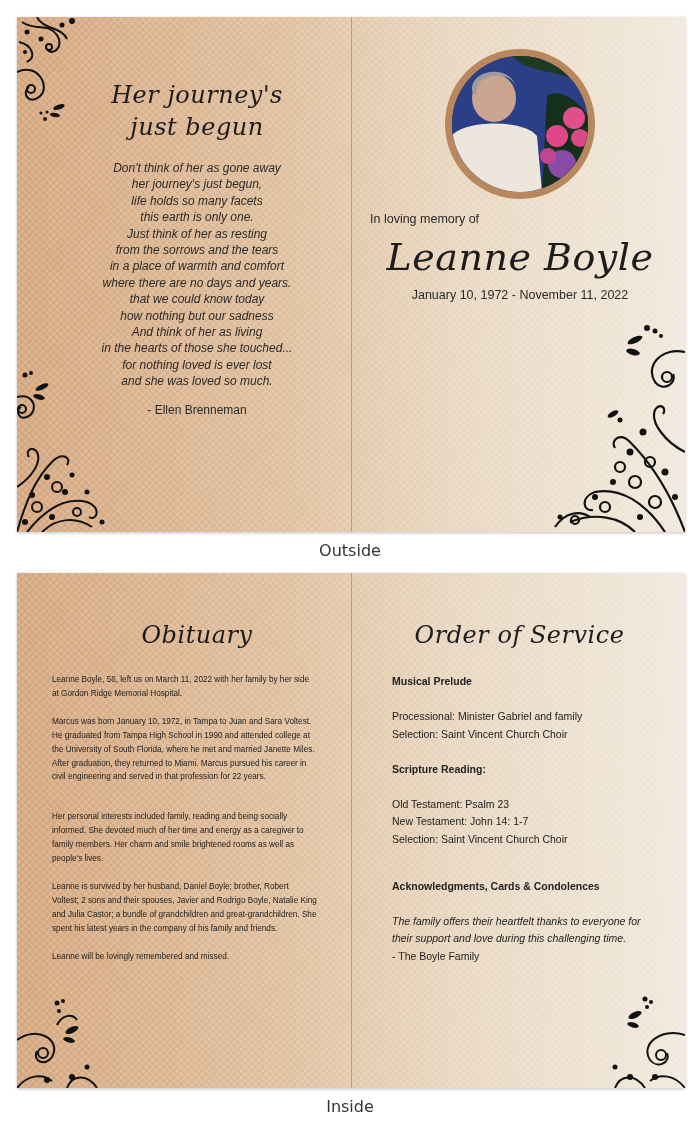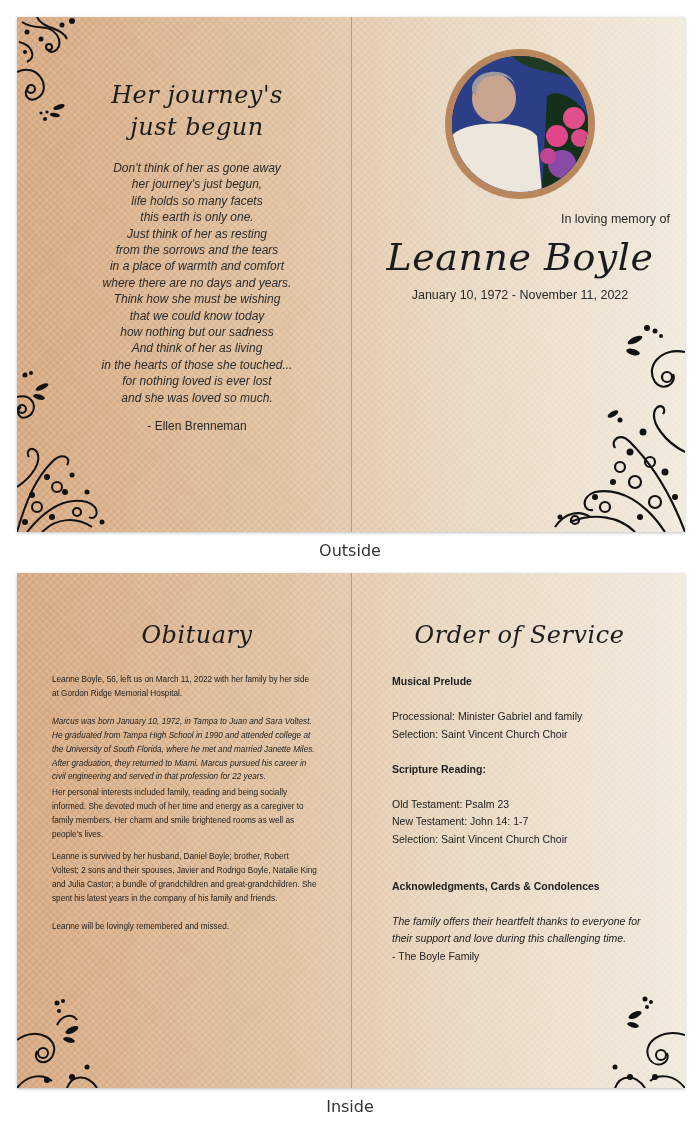--- a/index.html
+++ b/index.html
@@ -116,21 +116,20 @@
 
   <div class="poem">
     <div>Don't think of her as gone away</div>
     <div>her journey's just begun,</div>
     <div>life holds so many facets</div>
     <div>this earth is only one.</div>
     <div>Just think of her as resting</div>
     <div>from the sorrows and the tears</div>
     <div>in a place of warmth and comfort</div>
     <div>where there are no days and years.</div>
-    <div>Think how she must be wishing</div>
     <div>that we could know today</div>
     <div>how nothing but our sadness</div>
     <div>And think of her as living</div>
     <div>in the hearts of those she touched...</div>
     <div>for nothing loved is ever lost</div>
     <div>and she was loved so much.</div>
     <div class="author">- Ellen Brenneman</div>
   </div>
 
   <div class="photo-ring">
@@ -144,21 +143,21 @@
         <path d="M0,80 C10,65 70,62 85,80 L90,136 L0,136 Z" fill="#ece6dc"></path>
         <circle cx="105" cy="80" r="11" fill="#e0468a"></circle>
         <circle cx="122" cy="62" r="11" fill="#e04f8c"></circle>
         <circle cx="128" cy="82" r="9" fill="#d94a86"></circle>
         <circle cx="110" cy="108" r="14" fill="#8a4aa8"></circle>
         <circle cx="96" cy="100" r="8" fill="#c24592"></circle>
       </svg>
     </div>
   </div>
 
-  <div style="position:absolute;left:353px;width:300px;top:195px;text-align:right;font-size:12.5px;color:#2a2a2a;">In loving memory of</div>
+  <div style="position:absolute;left:353px;width:300px;top:195px;text-align:left;font-size:12.5px;color:#2a2a2a;">In loving memory of</div>
   <div class="script" style="position:absolute;left:353px;width:300px;top:216px;font-size:38px;line-height:48px;">Leanne Boyle</div>
   <div style="position:absolute;left:353px;width:300px;top:271px;text-align:center;font-size:12.5px;color:#2a2a2a;">January 10, 1972 - November 11, 2022</div>
 
   <div class="ornament" style="left:518px;top:305px;">
     <svg width="150" height="210" viewBox="0 0 150 210">
       <g fill="none" stroke="#111" stroke-width="2.2">
         <path d="M150,30 C125,25 110,45 120,60 C128,70 142,62 138,52"></path>
         <circle cx="132" cy="55" r="5"></circle>
         <path d="M150,210 C135,170 115,140 95,120 C85,110 75,118 80,126"></path>
         <path d="M130,210 C110,180 85,165 60,170 C45,175 48,190 58,188"></path>
@@ -194,22 +193,22 @@
 </div>
 <div class="caption" style="top:541px;">Outside</div>
 
 <div id="inside" class="spread">
   <div class="fold"></div>
 
   <div class="script" style="position:absolute;left:60px;top:46px;width:240px;font-size:24px;line-height:32px;">Obituary</div>
 
   <div class="body-text" style="position:absolute;left:35px;top:100px;width:265px;">
     <p style="margin:0 0 14px 0;">Leanne Boyle, 56, left us on March 11, 2022 with her family by her side at Gordon Ridge Memorial Hospital.</p>
-    <p style="margin:0 0 2px 0;font-style:italic;">Marcus was born January 10, 1972, in Tampa to Juan and Sara Voltest. He graduated from Tampa High School in 1990 and attended college at the University of South Florida, where he met and married Janette Miles. After graduation, they returned to Miami. Marcus pursued his career in civil engineering and served in that profession for 22 years.</p>
-    <p style="margin:0 0 8px 0;">Her personal interests included family, reading and being socially informed. She devoted much of her time and energy as a caregiver to family members. Her charm and smile brightened rooms as well as people's lives.</p>
+    <p style="margin:0 0 26px 0;">Marcus was born January 10, 1972, in Tampa to Juan and Sara Voltest. He graduated from Tampa High School in 1990 and attended college at the University of South Florida, where he met and married Janette Miles. After graduation, they returned to Miami. Marcus pursued his career in civil engineering and served in that profession for 22 years.</p>
+    <p style="margin:0 0 14px 0;">Her personal interests included family, reading and being socially informed. She devoted much of her time and energy as a caregiver to family members. Her charm and smile brightened rooms as well as people's lives.</p>
     <p style="margin:0 0 14px 0;">Leanne is survived by her husband, Daniel Boyle; brother, Robert Voltest; 2 sons and their spouses, Javier and Rodrigo Boyle, Natalie King and Julia Castor; a bundle of grandchildren and great-grandchildren. She spent his latest years in the company of his family and friends.</p>
     <p style="margin:0;">Leanne will be lovingly remembered and missed.</p>
   </div>
 
   <div class="script" style="position:absolute;left:370px;top:46px;width:265px;font-size:24px;line-height:32px;">Order of Service</div>
 
   <div class="svc" style="position:absolute;left:375px;top:100px;width:280px;">
     <div style="font-weight:bold;">Musical Prelude</div>
     <div style="height:17.5px;"></div>
     <div>Processional: Minister Gabriel and family</div>

